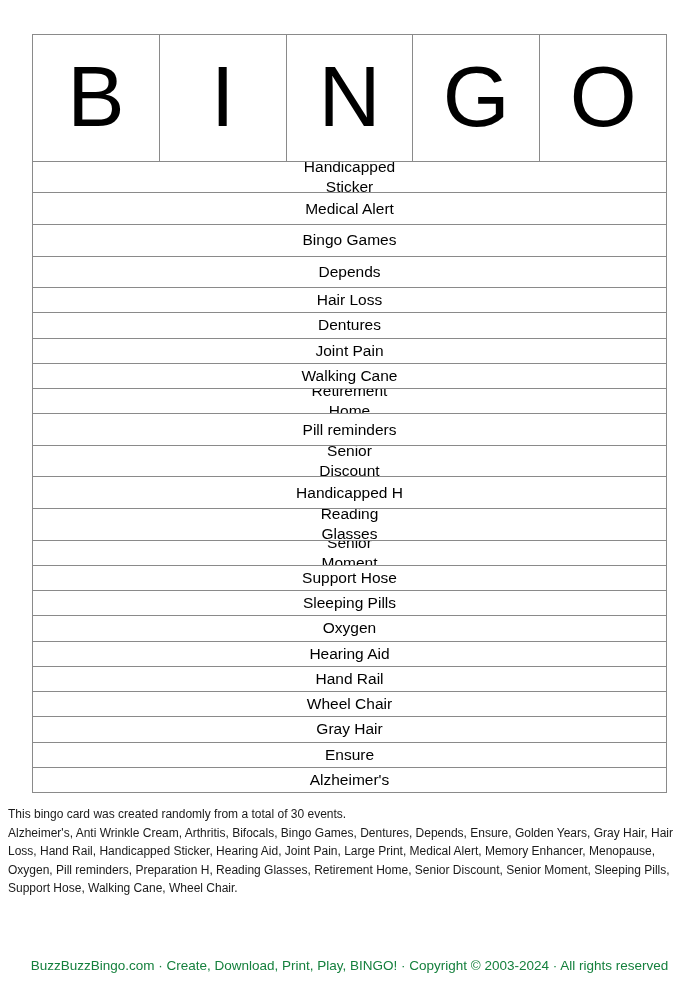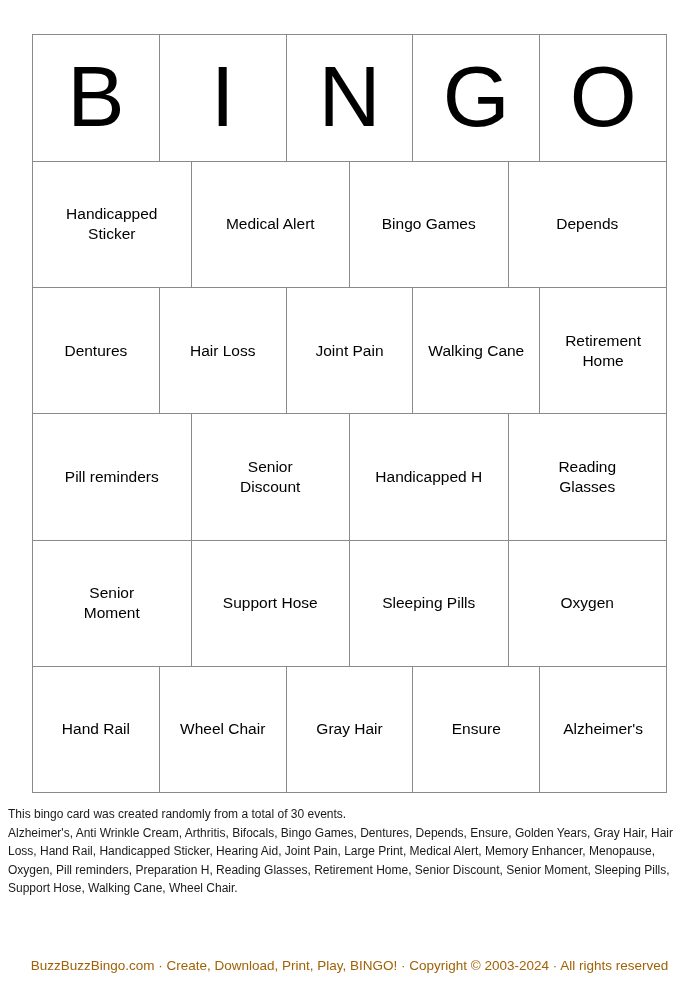--- a/index.html
+++ b/index.html
@@ -32,21 +32,21 @@
     border-left: 1px solid #8a8a8a;
     box-sizing: border-box;
     display: flex;
     flex-direction: column;
   }
   .row {
     display: flex;
     width: 100%;
   }
   .row.header-row { height: 127px; }
-  .row.data-row   { height: 126.4px; }
+  .row.data-row   { height: 126.4px; flex-direction: column; }
 
   .cell {
     flex: 1 1 0;
     border-right: 1px solid #8a8a8a;
     border-bottom: 1px solid #8a8a8a;
     box-sizing: border-box;
     display: flex;
     align-items: center;
     justify-content: center;
     text-align: center;
@@ -87,21 +87,21 @@
   .note-events { display: block; }
 
   
   .bottom-bar {
     position: absolute;
     left: 0;
     top: 958px;
     width: 699px;
     text-align: center;
     font-size: 13.5px;
-    color: #a16207;
+    color: #15803d;
   }
 </style>
 </head>
 <body>
 
 <div class="page">
 
   <div class="card">
 
     <div class="row header-row">
@@ -123,24 +123,24 @@
       <div class="cell">
           <span class="cell-text">Bingo Games</span>
         </div>
       <div class="cell">
           <span class="cell-text">Depends</span>
         </div>
     </div>
 
     <div class="row data-row">
       <div class="cell">
+          <span class="cell-text">Hair Loss</span>
+        </div>
+      <div class="cell">
           <span class="cell-text">Dentures</span>
-        </div>
-      <div class="cell">
-          <span class="cell-text">Hair Loss</span>
         </div>
       <div class="cell">
           <span class="cell-text">Joint Pain</span>
         </div>
       <div class="cell">
           <span class="cell-text">Walking Cane</span>
         </div>
       <div class="cell">
           <span class="cell-text">Retirement
 Home</span>
@@ -170,20 +170,23 @@
 Moment</span>
         </div>
       <div class="cell">
           <span class="cell-text">Support Hose</span>
         </div>
       <div class="cell">
           <span class="cell-text">Sleeping Pills</span>
         </div>
       <div class="cell">
           <span class="cell-text">Oxygen</span>
+        </div>
+      <div class="cell">
+          <span class="cell-text">Hearing Aid</span>
         </div>
     </div>
 
     <div class="row data-row">
       <div class="cell">
           <span class="cell-text">Hand Rail</span>
         </div>
       <div class="cell">
           <span class="cell-text">Wheel Chair</span>
         </div>

